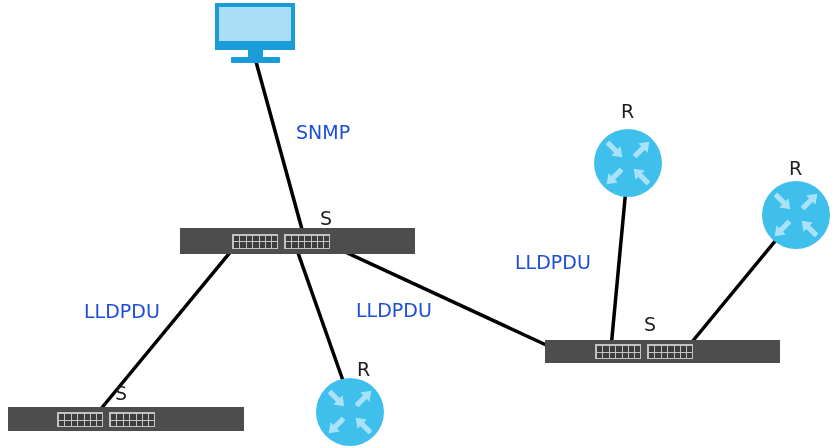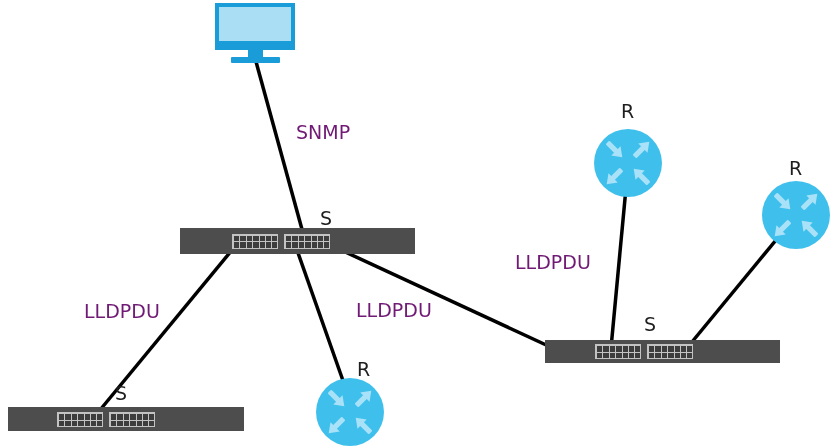--- a/index.html
+++ b/index.html
@@ -36,21 +36,21 @@
       #3d3d3d;
   }
 
   
   .router{width:68px;height:68px;}
   .rt-top{left:594px;top:129px;}
   .rt-right{left:762px;top:181px;}
   .rt-bottom{left:316px;top:378px;}
 
   
-  .lbl{position:absolute;font-size:19px;color:#701a75;white-space:nowrap;line-height:1.1;}
+  .lbl{position:absolute;font-size:19px;color:#1d4ed8;white-space:nowrap;line-height:1.1;}
   .node-lbl{color:#1e1e1e;}
   .lbl-snmp{left:296px;top:122px;}
   .lbl-lldp-left{left:84px;top:301px;}
   .lbl-lldp-mid{left:356px;top:300px;}
   .lbl-lldp-right{left:515px;top:252px;}
   .lbl-s-main{left:320px;top:208px;}
   .lbl-s-left{left:115px;top:383px;}
   .lbl-s-right{left:644px;top:314px;}
   .lbl-r-top{left:621px;top:101px;}
   .lbl-r-right{left:789px;top:158px;}

